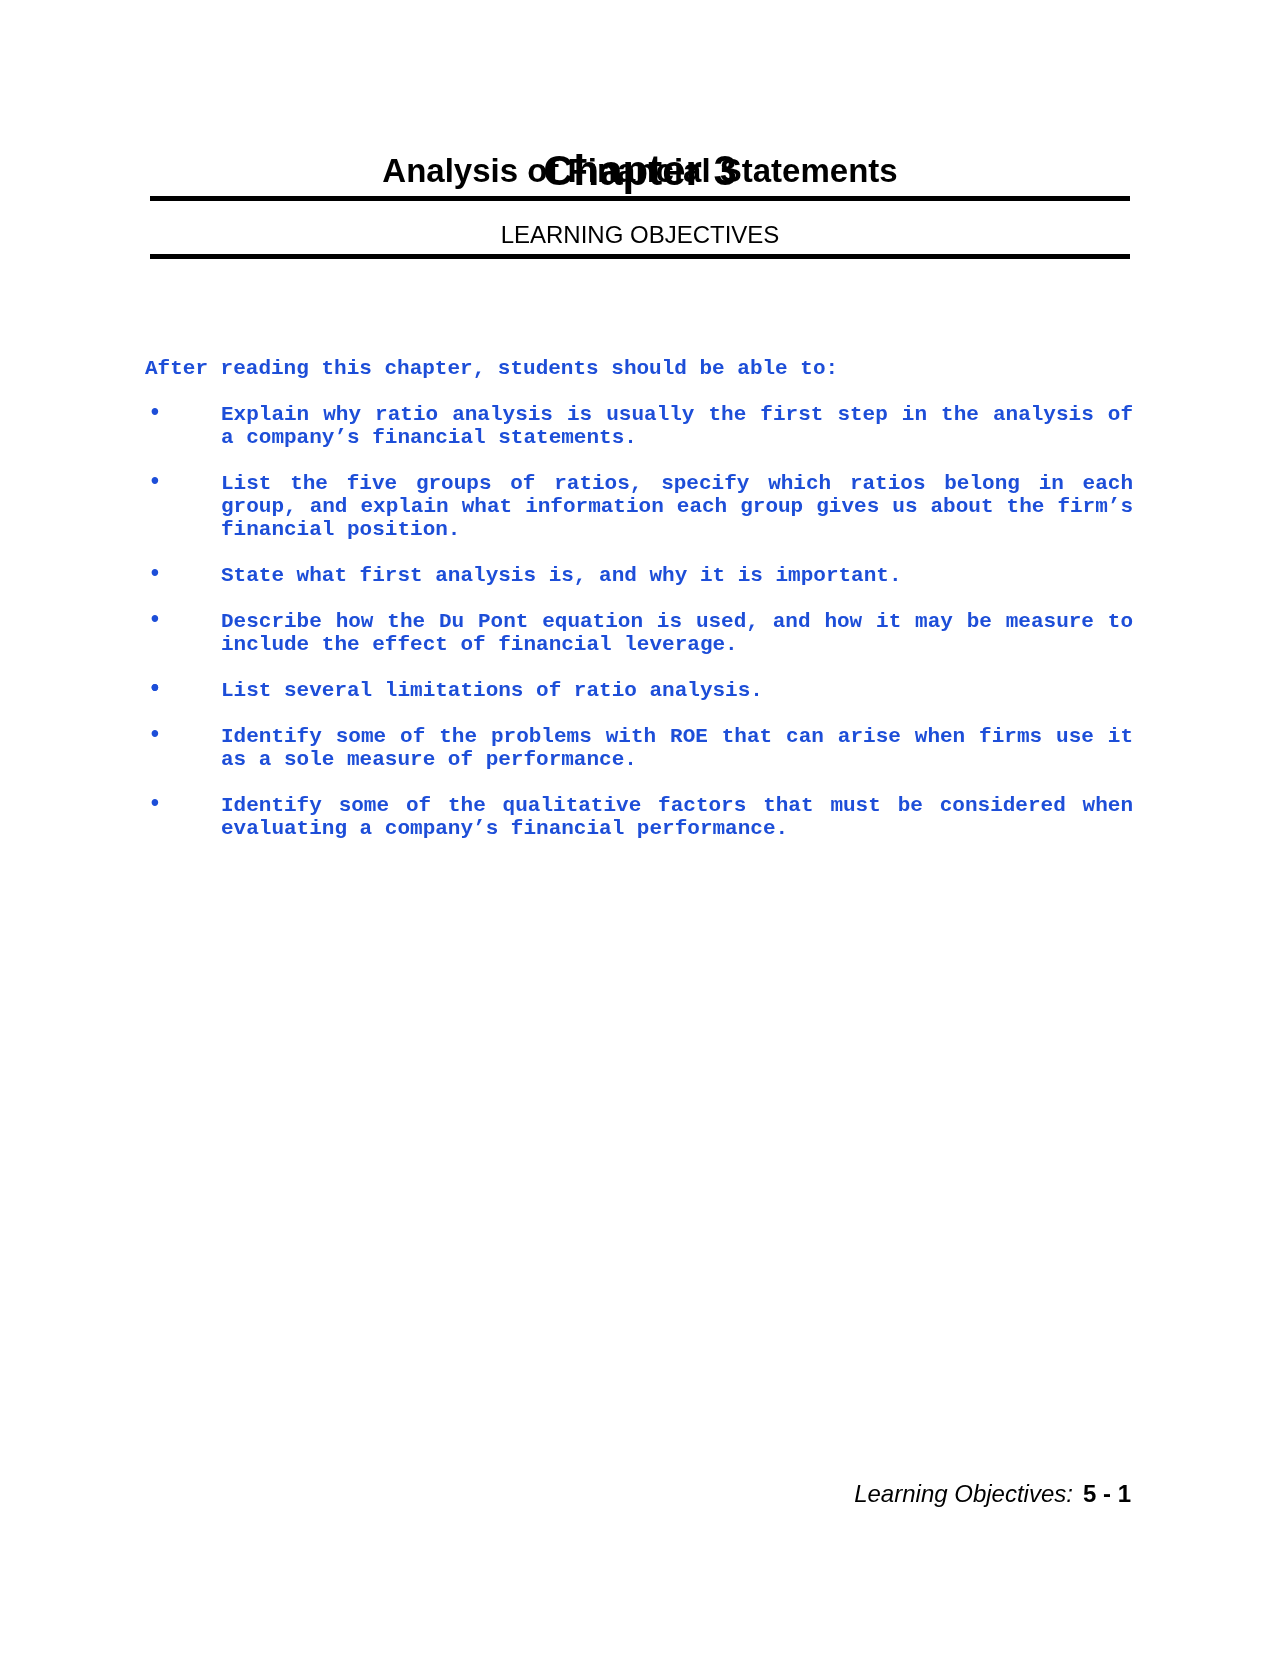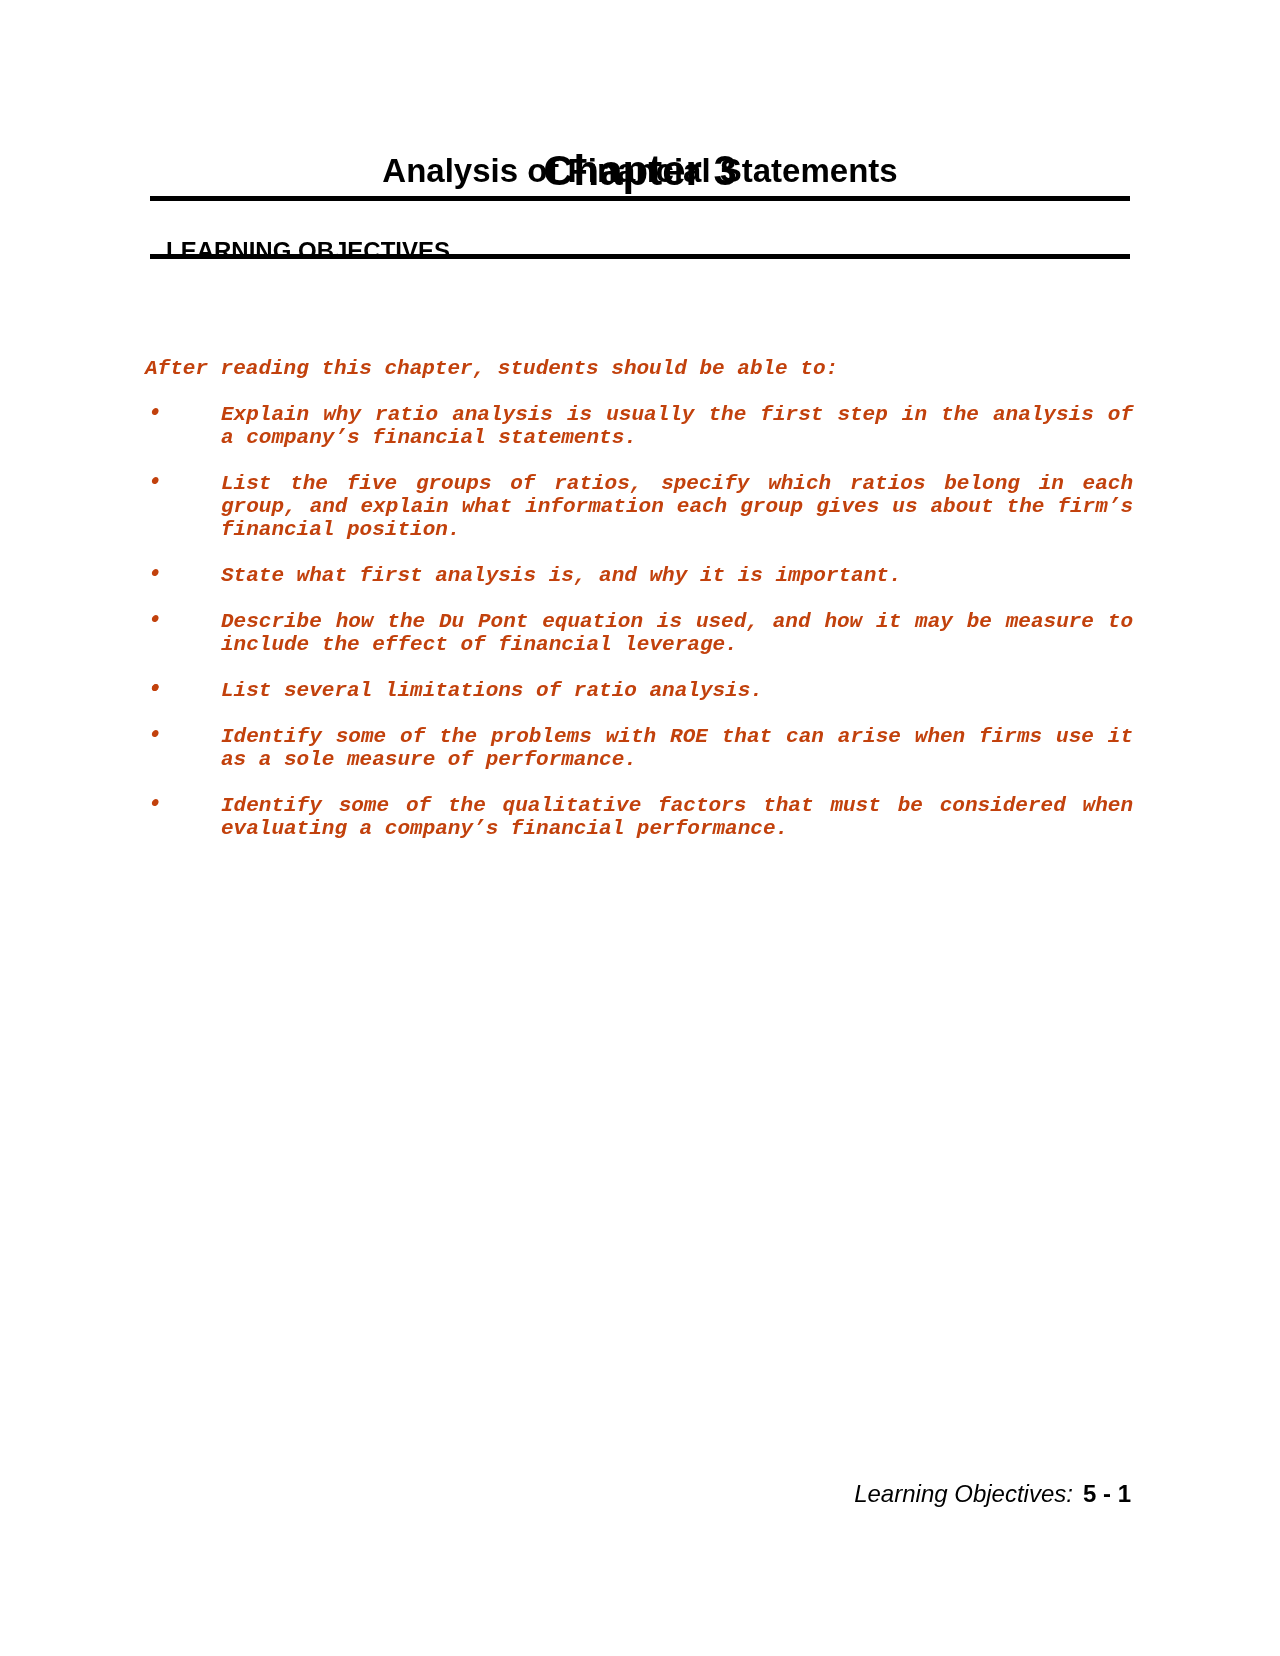--- a/index.html
+++ b/index.html
@@ -52,39 +52,39 @@
     height: 5px;
     background: #000000;
   }
   .rule-1 { top: 196px; }
   .rule-2 { top: 254px; }
   .section-heading {
     position: absolute;
     top: 220px;
     left: 150px;
     width: 980px;
-    margin: 16px;
+    margin: 0;
     font-family: "Liberation Sans", sans-serif;
     font-size: 24px;
-    font-weight: 700;
+    font-weight: 400;
     line-height: 30px;
+    text-align: center;
   }
 
   
   .body-text {
     position: absolute;
     top: 357px;
     left: 145px;
     width: 988px;
     font-family: "Liberation Mono", "DejaVu Sans Mono", monospace;
     font-size: 21px;
     font-weight: 700;
     line-height: 23px;
-    color: #c2410c;
-    font-style: italic;
+    color: #1d4ed8;
   }
   .intro {
     margin: 0 0 23px 0;
     white-space: nowrap;
   }
   .bullet-item {
     position: relative;
     margin: 0 0 23px 0;
     padding-left: 76px;
     width: 912px;

